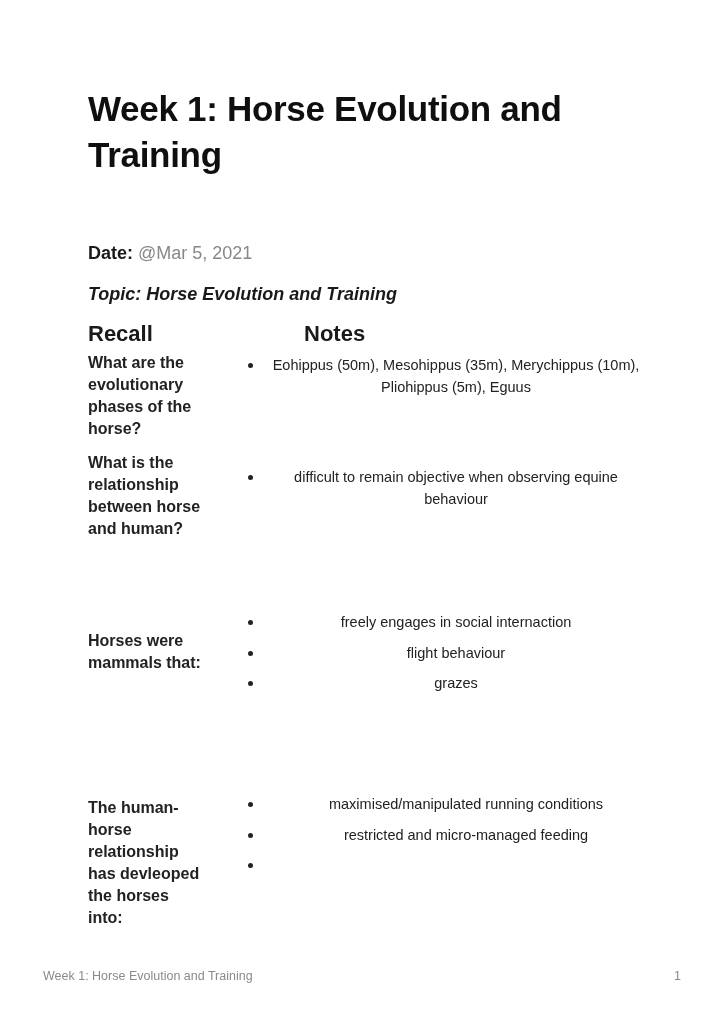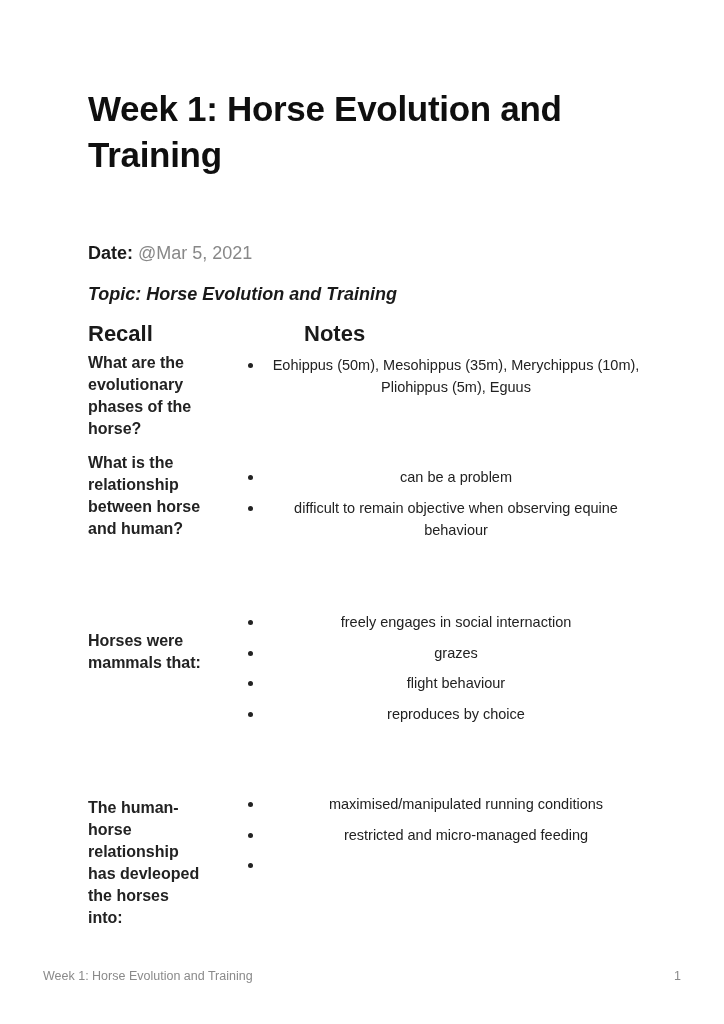--- a/index.html
+++ b/index.html
@@ -57,30 +57,28 @@
 <div class="col-head" style="left:88px;">Recall</div>
 <div class="col-head" style="left:256px;margin-left:48px;">Notes</div>
 
 <div class="recall" style="top:352px;">What are the evolutionary phases of the horse?</div>
 <ul class="notes" style="top:354px;">
   <li><span class="bullet"></span><span>Eohippus (50m), Mesohippus (35m), Merychippus (10m), Pliohippus (5m), Eguus</span></li>
 </ul>
 
 <div class="recall" style="top:452px;">What is the relationship between horse and human?</div>
 <ul class="notes" style="top:466px;">
-  <li><span class="bullet"></span><span>can be a problem</span></li>
   <li><span class="bullet"></span><span>difficult to remain objective when observing equine behaviour</span></li>
 </ul>
 
 <div class="recall" style="top:630px;">Horses were mammals that:</div>
 <ul class="notes" style="top:611px;">
   <li><span class="bullet"></span><span>freely engages in social internaction</span></li>
+  <li><span class="bullet"></span><span>flight behaviour</span></li>
   <li><span class="bullet"></span><span>grazes</span></li>
-  <li><span class="bullet"></span><span>flight behaviour</span></li>
-  <li><span class="bullet"></span><span>reproduces by choice</span></li>
 </ul>
 
 <div class="recall" style="top:797px; width:115px;">The human-horse relationship has devleoped the horses into:</div>
 <ul class="notes" style="top:793px; width:420px;">
   <li><span class="bullet"></span><span>maximised/manipulated running conditions</span></li>
   <li><span class="bullet"></span><span>restricted and micro-managed feeding</span></li>
   <li><span class="bullet"></span></li>
 </ul>
 
 <div class="footer-title">Week 1: Horse Evolution and Training</div>

